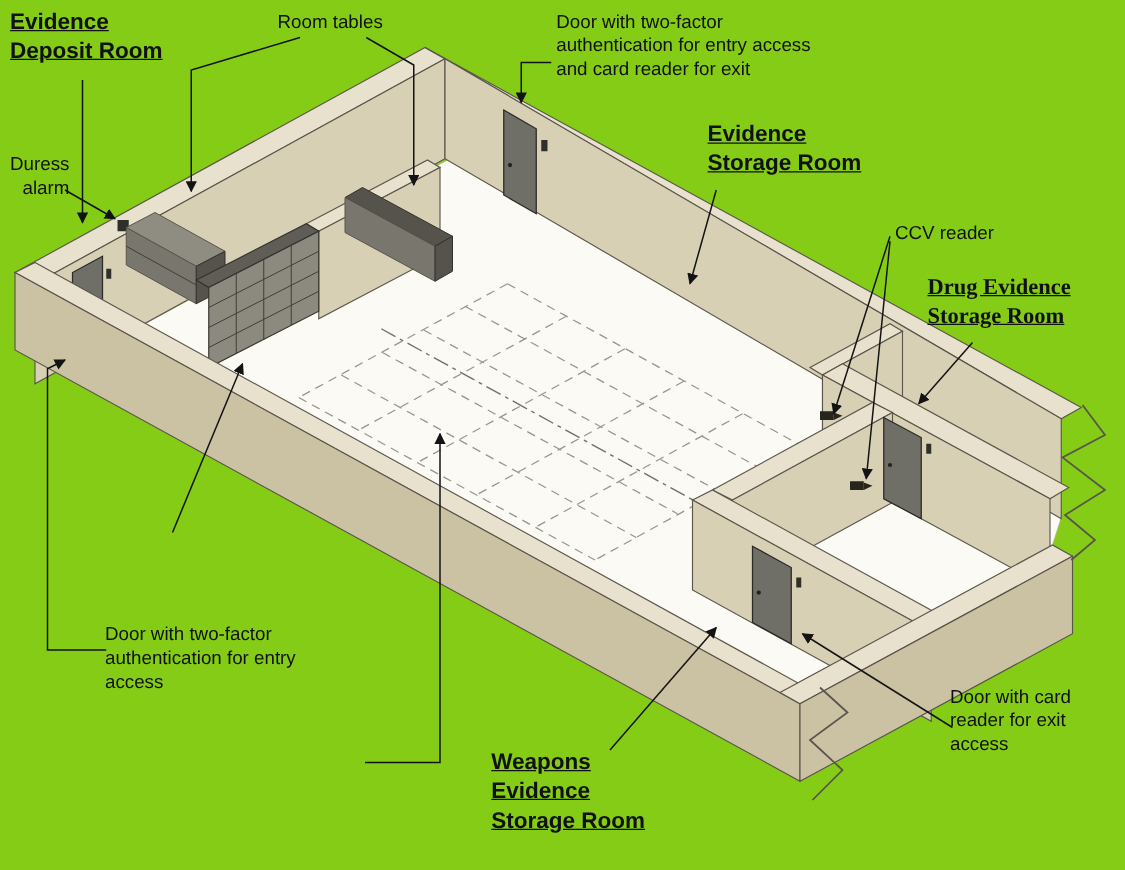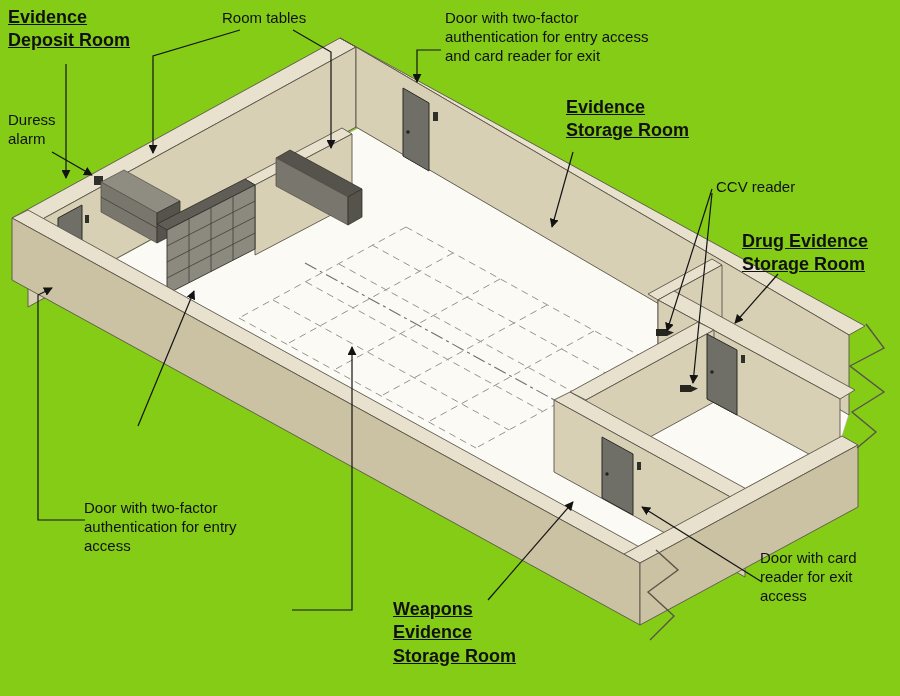--- a/index.html
+++ b/index.html
@@ -185,24 +185,24 @@
   </svg>
 
   <div class="lbl room" style="left:8px;top:6px;">Evidence
 Deposit Room</div>
   <div class="lbl" style="left:222px;top:8px;">Room tables</div>
   <div class="lbl" style="left:445px;top:8px;">Door with two-factor
 authentication for entry access
 and card reader for exit</div>
   <div class="lbl room" style="left:566px;top:96px;">Evidence
 Storage Room</div>
-  <div class="lbl" style="left:8px;top:110px;">Duress
+  <div class="lbl" style="left:8px;top:122px;text-align:right;">Duress
 alarm</div>
   <div class="lbl" style="left:716px;top:177px;">CCV reader</div>
-  <div class="lbl room" style="left:742px;top:230px;">Drug Evidence
+  <div class="lbl room" style="left:742px;top:218px;font-family:Liberation Serif, serif;">Drug Evidence
 Storage Room</div>
   <div class="lbl" style="left:84px;top:498px;">Door with two-factor
 authentication for entry
 access</div>
   <div class="lbl room" style="left:393px;top:598px;">Weapons
 Evidence
 Storage Room</div>
   <div class="lbl" style="left:760px;top:548px;">Door with card
 reader for exit
 access</div>

